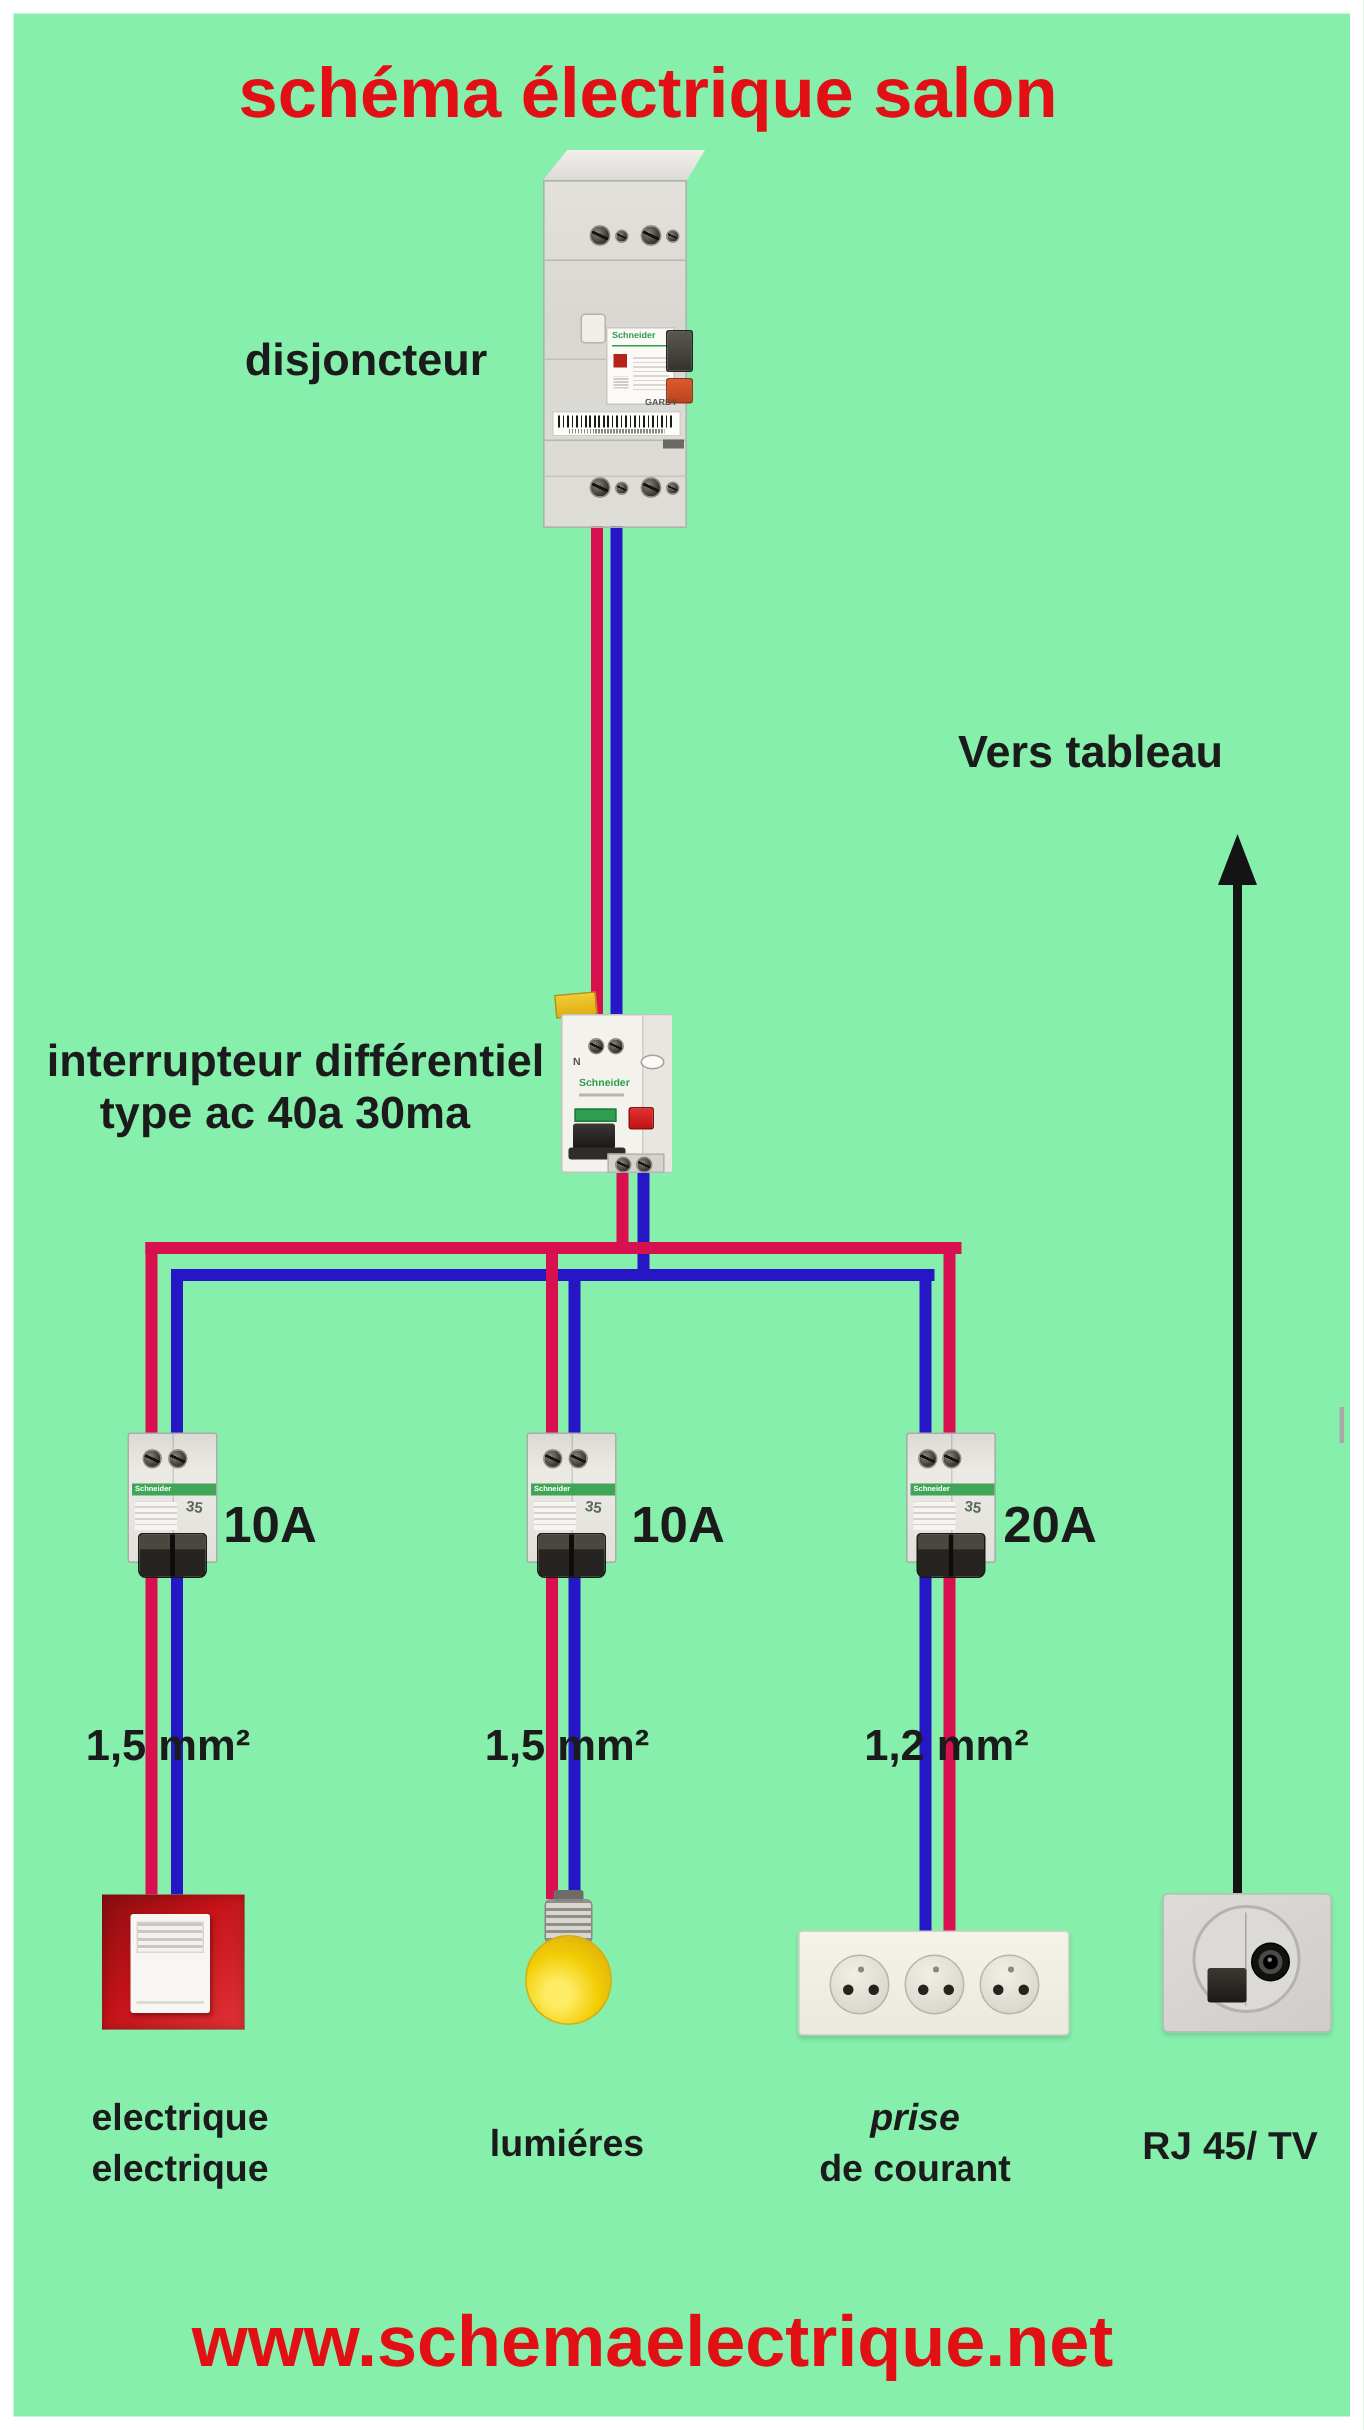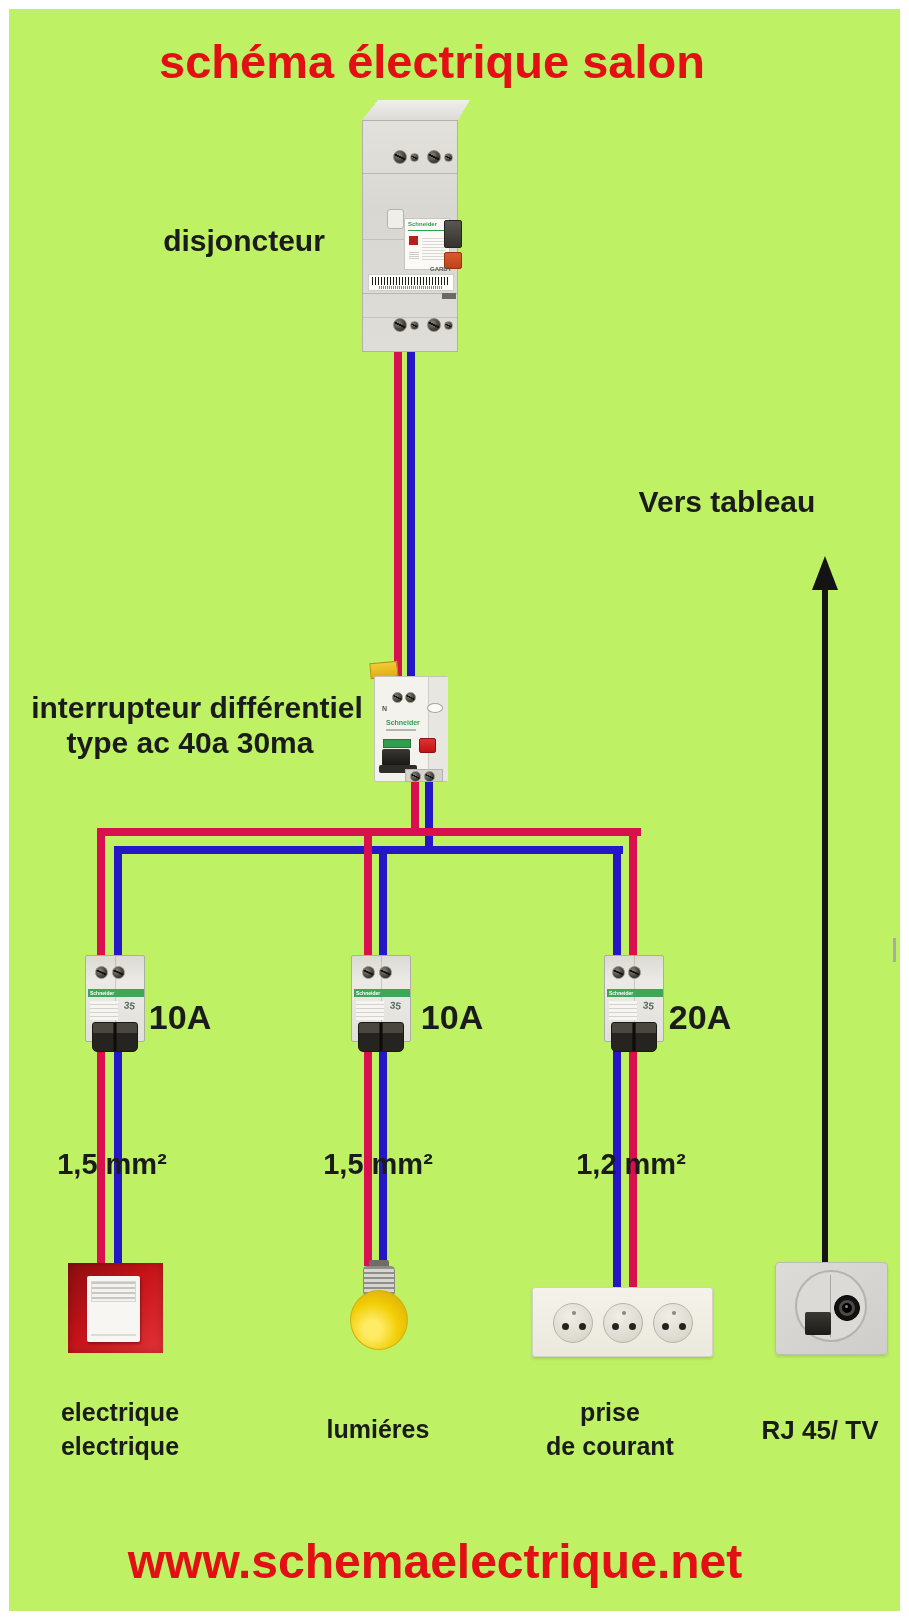--- a/index.html
+++ b/index.html
@@ -36,21 +36,21 @@
   .sock{position:absolute;width:40px;height:40px;border-radius:50%;
       background:radial-gradient(circle at 40% 32%,#f1eee6,#dcd9cf 70%,#c8c5bb);
       border:1px solid #b7b4aa;box-sizing:border-box;}
   .hole{position:absolute;width:7px;height:7px;border-radius:50%;background:#26231e;}
   .pin{position:absolute;left:18px;top:7px;width:4px;height:4px;border-radius:50%;background:#8a877d;}
   .tiny{position:absolute;overflow:hidden;white-space:nowrap;}
 </style>
 </head>
 <body>
 
-<div id="canvas" style="background: #bef264; box-shadow: rgb(255, 255, 255) 0px 0px 0px 9px inset;">
+<div id="canvas" style="background: #86efac; box-shadow: rgb(255, 255, 255) 0px 0px 0px 9px inset;">
 
   <div class="lbl" style="left: 432px; top: 38px; font-size: 47px; color: rgb(226, 16, 20);">schéma électrique salon</div>
 
   <div class="wire" style="left: 394px; top: 350px; width: 8px; height: 350px; background: rgb(216, 16, 80);"></div>
   <div class="wire" style="left: 407px; top: 350px; width: 8px; height: 350px; background: rgb(37, 23, 197);"></div>
 
   <div class="wire" style="left: 411px; top: 778px; width: 8px; height: 58px; background: rgb(216, 16, 80);"></div>
   <div class="wire" style="left: 425px; top: 778px; width: 8px; height: 76px; background: rgb(37, 23, 197);"></div>
 
   <div class="wire" style="left: 97px; top: 828px; width: 544px; height: 8px; background: rgb(216, 16, 80);"></div>
@@ -213,21 +213,21 @@
       <div class="abs" style="left:37px;top:23px;width:26px;height:26px;border-radius:50%;background:#111;border:1px solid #000;box-sizing:border-box;">
         <div class="abs" style="left:4px;top:4px;width:16px;height:16px;border-radius:50%;border:3px solid #4c4a46;background:#000;box-sizing:border-box;"></div>
         <div class="abs" style="left:10px;top:9px;width:3px;height:3px;border-radius:50%;background:#8a8884;"></div>
       </div>
     </div>
   </div>
 
   <div class="lbl" style="left:120px;top:1400px;font-size:25px;">electrique</div>
   <div class="lbl" style="left:120px;top:1434px;font-size:25px;">electrique</div>
   <div class="lbl" style="left:378px;top:1417px;font-size:25px;">lumiéres</div>
-  <div class="lbl" style="left:610px;top:1400px;font-size:25px;">prise</div>
+  <div class="lbl" style="left:610px;top:1400px;font-size:25px;font-style:italic;">prise</div>
   <div class="lbl" style="left:610px;top:1434px;font-size:25px;">de courant</div>
   <div class="lbl" style="left:820px;top:1417px;font-size:26px;">RJ 45/ TV</div>
 
   <div class="lbl" style="left: 435px; top: 1538px; font-size: 48px; color: rgb(226, 16, 20);">www.schemaelectrique.net</div>
 
   <div class="abs" style="left:893px;top:938px;width:3px;height:24px;background:#a9a9a9;"></div>
 
 </div>
 
 </body></html>

